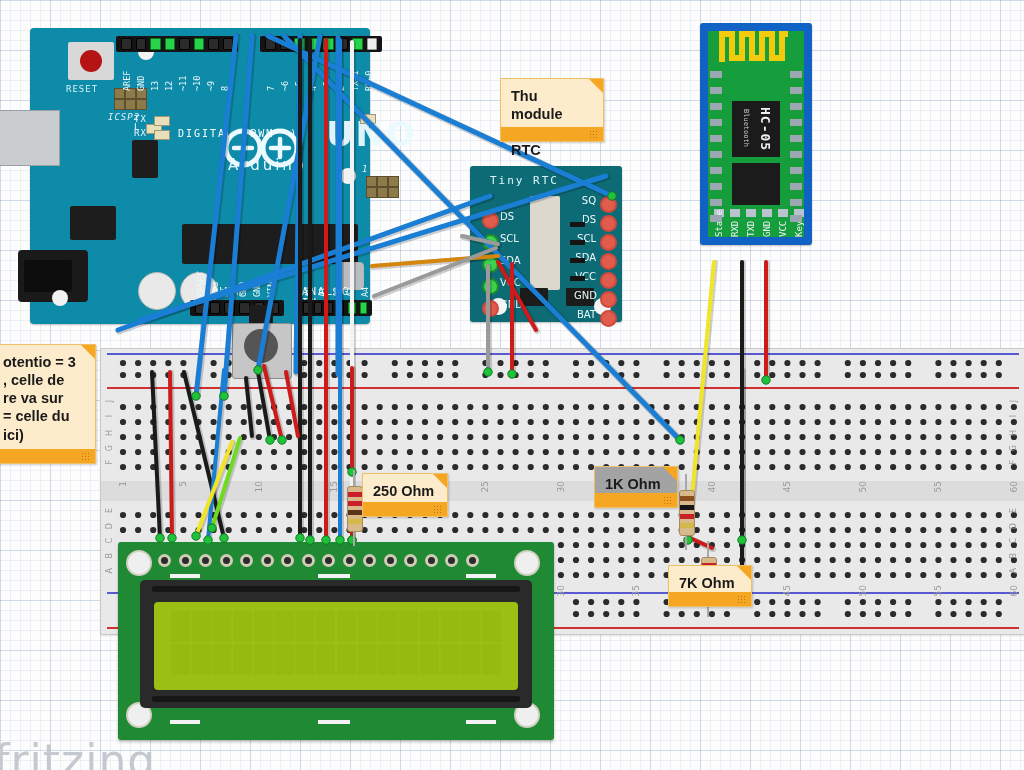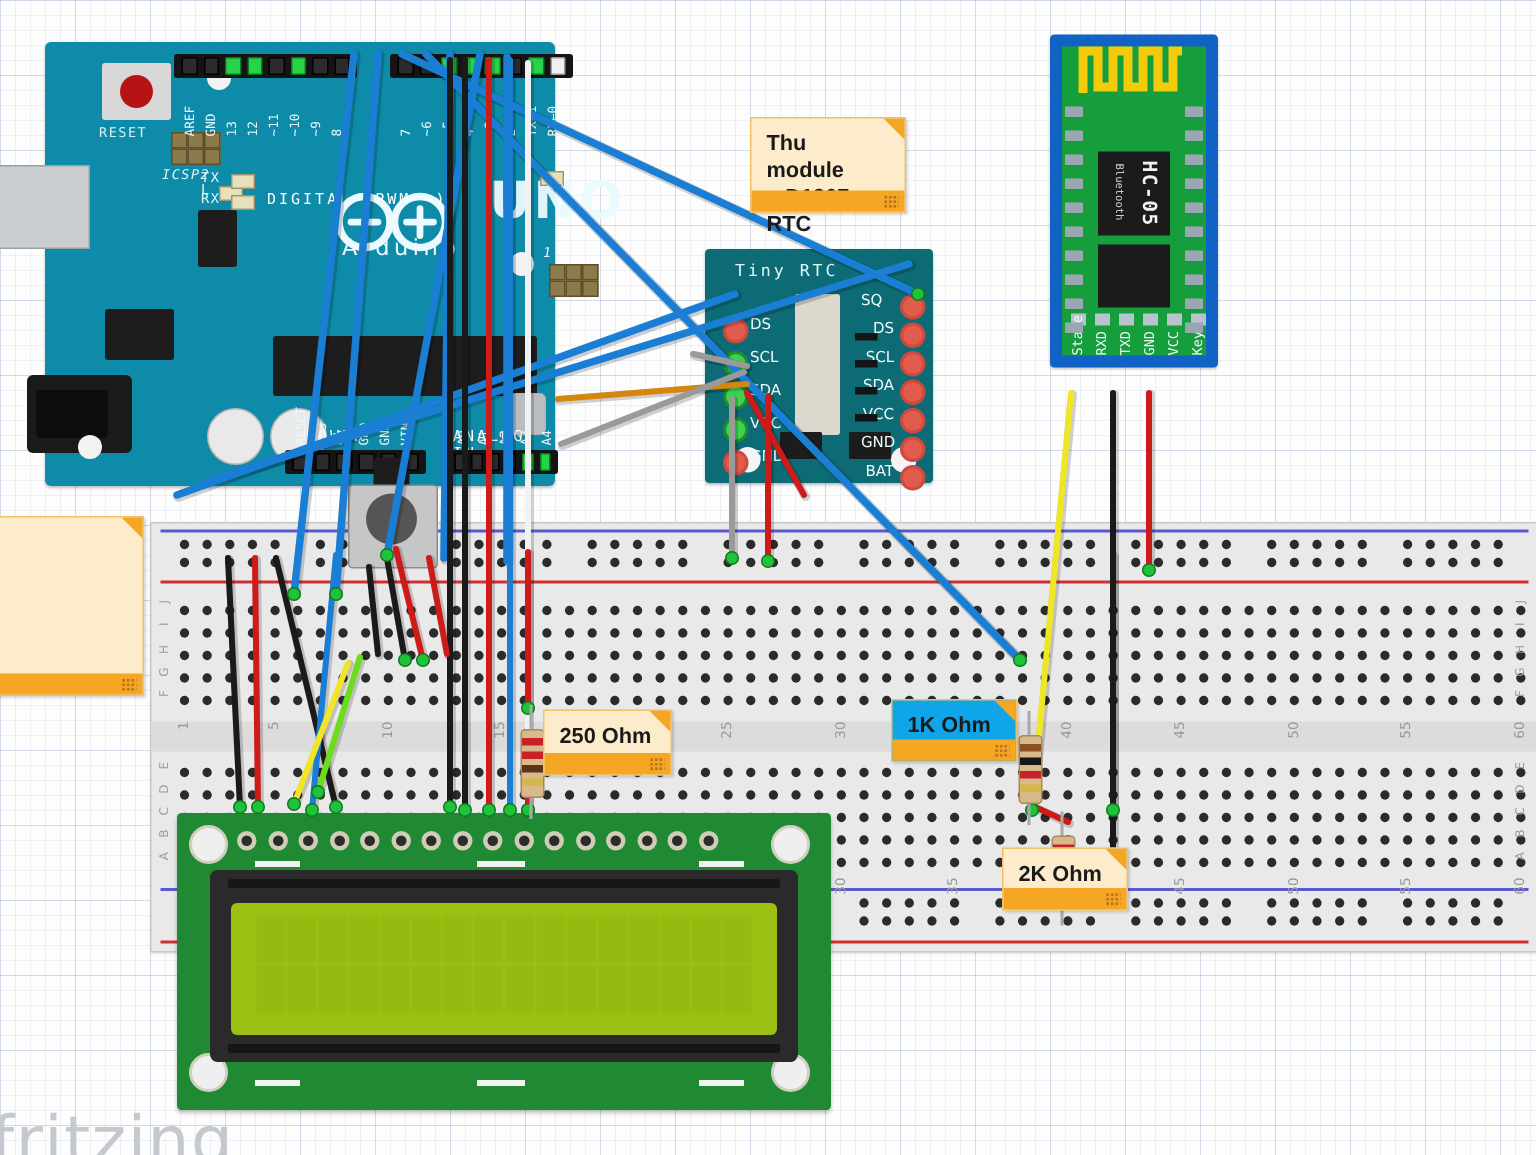--- a/index.html
+++ b/index.html
@@ -1163,21 +1163,21 @@
         <div class="rtc-lbl" style="left: 30px; top: 45px;">DS</div>
         <div class="rtc-pad g" style="left:12px;top:68px;"></div>
         <div class="rtc-lbl" style="left: 30px; top: 67px;">SCL</div>
         <div class="rtc-pad g" style="left:12px;top:90px;"></div>
         <div class="rtc-lbl" style="left: 30px; top: 89px;">SDA</div>
         <div class="rtc-pad g" style="left:12px;top:112px;"></div>
         <div class="rtc-lbl" style="left: 30px; top: 111px;">VCC</div>
         <div class="rtc-pad" style="left:12px;top:134px;"></div>
         <div class="rtc-lbl" style="left: 30px; top: 133px;">GND</div>
         <div class="rtc-pad" style="left:130px;top:30px;"></div>
-        <div class="rtc-lbl" style="left: 104px; top: 29px; width: 22px;">SQ</div>
+        <div class="rtc-lbl" style="left: 104px; top: 29px; text-align: right; width: 22px;">SQ</div>
         <div class="rtc-pad" style="left:130px;top:49px;"></div>
         <div class="rtc-lbl" style="left: 104px; top: 48px; text-align: right; width: 22px;">DS</div>
         <div class="rtc-pad" style="left:130px;top:68px;"></div>
         <div class="rtc-lbl" style="left: 104px; top: 67px; text-align: right; width: 22px;">SCL</div>
         <div class="rtc-pad" style="left:130px;top:87px;"></div>
         <div class="rtc-lbl" style="left: 104px; top: 86px; text-align: right; width: 22px;">SDA</div>
         <div class="rtc-pad" style="left:130px;top:106px;"></div>
         <div class="rtc-lbl" style="left: 104px; top: 105px; text-align: right; width: 22px;">VCC</div>
         <div class="rtc-pad" style="left:130px;top:125px;"></div>
         <div class="rtc-lbl" style="left: 104px; top: 124px; text-align: right; width: 22px;">GND</div>
@@ -1465,41 +1465,46 @@
           <div class="band" style="position:absolute;left:0;top:5px;width:14px;height:5px;background:#c8212a;"></div>
           <div class="band" style="position:absolute;left:0;top:14px;width:14px;height:5px;background:#161616;"></div>
           <div class="band" style="position:absolute;left:0;top:23px;width:14px;height:5px;background:#c8212a;"></div>
           <div class="band" style="position:absolute;left:0;top:32px;width:14px;height:5px;background:#d4b94a;"></div>
         </div>
       </div>
     </div>
 
   <div id="note-layer">
       <div class="note" style="left:-8px;top:344px;width:104px;height:120px;background:#fdeccb;">
+        <div class="note-title">otentio =  3
+, celle de
+re va sur
+= celle du
+ici)</div>
         <div class="dogear"></div>
         <div class="foot" style="background: rgb(245, 166, 35);"></div>
       </div>
       <div class="note" style="left:500px;top:78px;width:104px;height:64px;background:#fdeccb;">
         <div class="note-title">Thu module
 = D1307 RTC</div>
         <div class="dogear"></div>
         <div class="foot" style="background: rgb(245, 166, 35);"></div>
       </div>
       <div class="note" style="left:362px;top:473px;width:86px;height:44px;background:#fdeccb;">
         <div class="note-title">250 Ohm</div>
         <div class="dogear"></div>
         <div class="foot" style="background: rgb(245, 166, 35);"></div>
       </div>
-      <div class="note" style="left:594px;top:466px;width:84px;height:42px;background:#0ea5e9;">
+      <div class="note" style="left:594px;top:466px;width:84px;height:42px;background:#a3a3a3;">
         <div class="note-title">1K Ohm</div>
         <div class="dogear"></div>
         <div class="foot" style="background: rgb(245, 166, 35);"></div>
       </div>
       <div class="note" style="left:668px;top:565px;width:84px;height:42px;background:#fdeccb;">
-        <div class="note-title">2K Ohm</div>
+        <div class="note-title">7K Ohm</div>
         <div class="dogear"></div>
         <div class="foot" style="background: rgb(245, 166, 35);"></div>
       </div>
     </div>
 
   <div class="watermark">fritzing</div>
 
 </div>
 
 </body></html>

